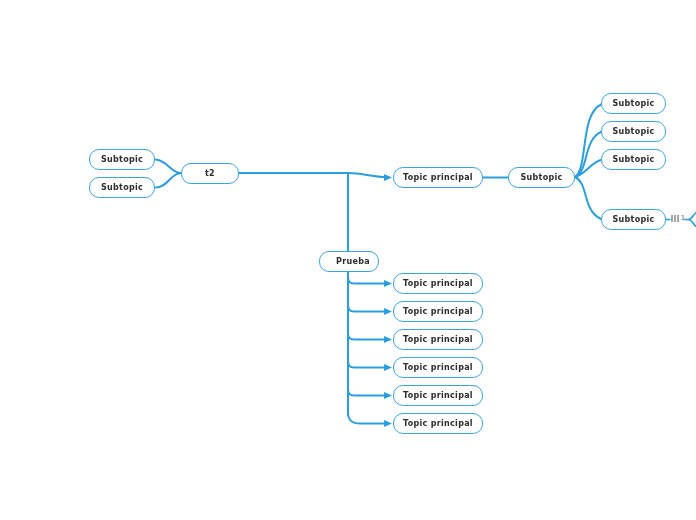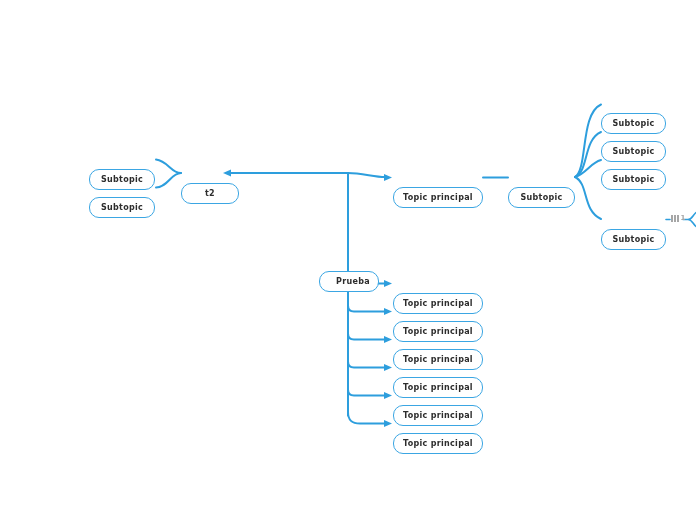--- a/index.html
+++ b/index.html
@@ -15,21 +15,20 @@
     position:absolute;
     box-sizing:border-box;
     background:#ffffff;
     border:1.5px solid #3BA6E3;
     border-radius:10px;
     display:flex;align-items:center;justify-content:center;
     font-size:8px;font-weight:bold;color:#2D2D2D;
     letter-spacing:0.3px;
     white-space:nowrap;
     z-index:2;
-    margin-top:20px;
   }
   .badge{
     position:absolute;
     display:flex;align-items:center;gap:2px;
     z-index:2;
     cursor:pointer;
   }
   .badge .bars{display:flex;gap:1.5px;align-items:center;}
   .badge .bars i{display:block;width:1.5px;height:7px;background:#A6A6A6;}
   .badge .cnt{font-size:7px;font-weight:bold;color:#A6A6A6;line-height:1;}

